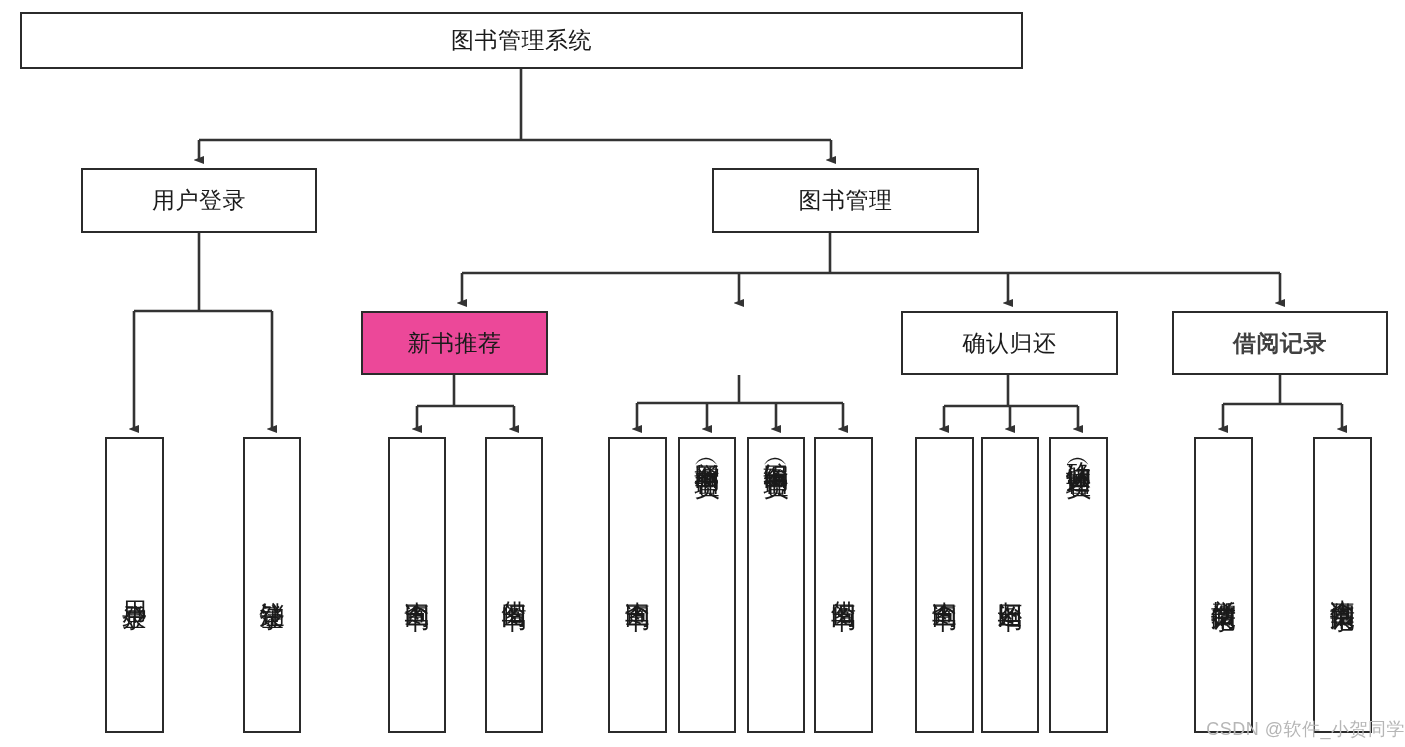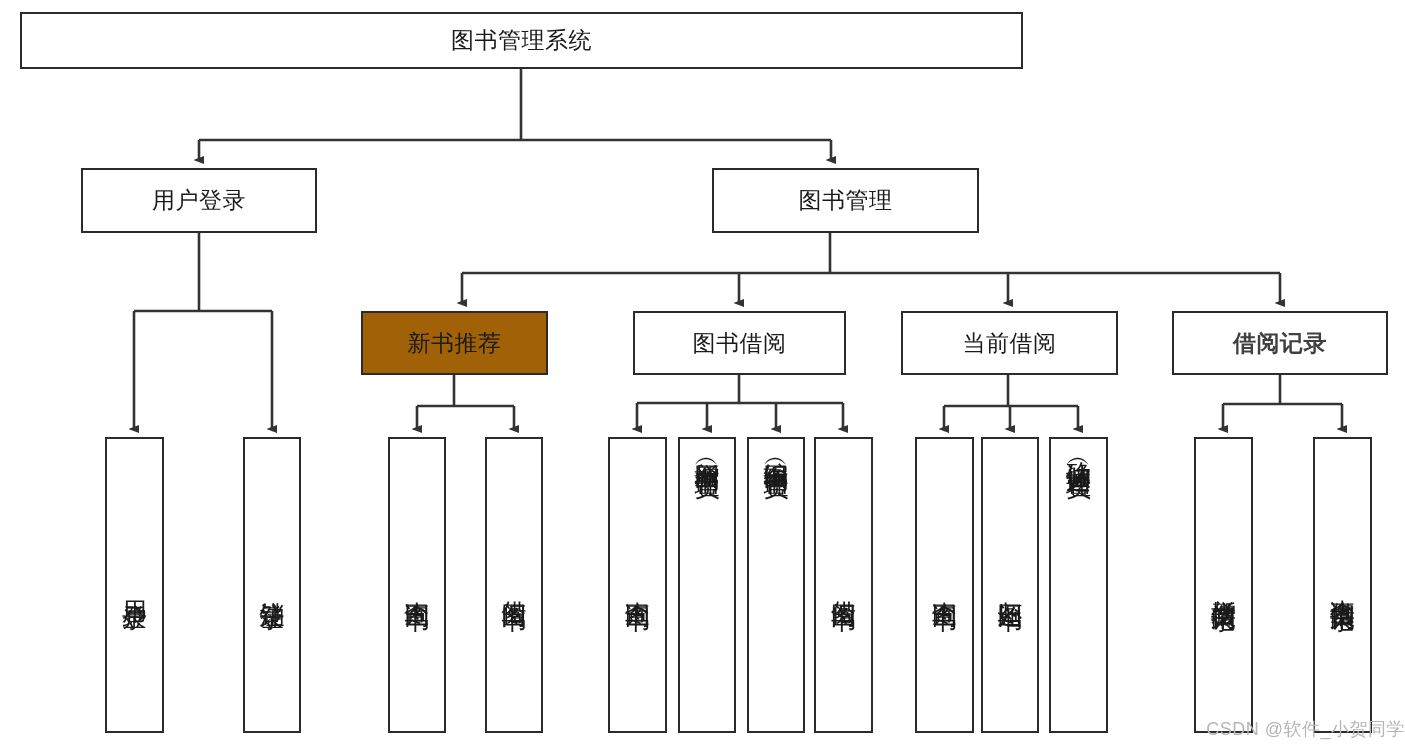--- a/index.html
+++ b/index.html
@@ -134,28 +134,25 @@
     <span class="node-label" style="color: rgb(26, 26, 26);">图书管理系统</span>
   </div>
 
   <div class="node horiz" id="n-l2-0" style="left: 81px; top: 168px; width: 236px; height: 65px; border-color: rgb(43, 43, 43); background: rgb(255, 255, 255);">
     <span class="node-label" style="color: rgb(26, 26, 26);">用户登录</span>
   </div>
   <div class="node horiz" id="n-l2-1" style="left: 712px; top: 168px; width: 267px; height: 65px; border-color: rgb(43, 43, 43); background: rgb(255, 255, 255);">
     <span class="node-label" style="color: rgb(26, 26, 26);">图书管理</span>
   </div>
 
-  <div class="node horiz" id="n-l3-0" style="left: 361px; top: 311px; width: 187px; height: 64px; border-color: rgb(43, 43, 43); background: #a16207;">
+  <div class="node horiz" id="n-l3-0" style="left: 361px; top: 311px; width: 187px; height: 64px; border-color: rgb(43, 43, 43); background: #ec4899;">
     <span class="node-label" style="color: rgb(26, 26, 26);">新书推荐</span>
   </div>
-  <div class="node horiz" id="n-l3-1" style="left: 633px; top: 311px; width: 213px; height: 64px; border-color: rgb(43, 43, 43); background: rgb(255, 255, 255);">
-    <span class="node-label" style="color: rgb(26, 26, 26);">图书借阅</span>
-  </div>
   <div class="node horiz" id="n-l3-2" style="left: 901px; top: 311px; width: 217px; height: 64px; border-color: rgb(43, 43, 43); background: rgb(255, 255, 255);">
-    <span class="node-label" style="color: rgb(26, 26, 26);">当前借阅</span>
+    <span class="node-label" style="color: rgb(26, 26, 26);">确认归还</span>
   </div>
   <div class="node horiz" id="n-l3-3" style="left: 1172px; top: 311px; width: 216px; height: 64px; border-color: rgb(43, 43, 43); background: rgb(255, 255, 255);">
     <span class="node-label" style="color: #404040; font-weight: bold;">借阅记录</span>
   </div>
 
   <div class="node vert centered" id="n-leaf-0" style="left: 105px; top: 437px; width: 59px; height: 296px; border-color: rgb(43, 43, 43); background: rgb(255, 255, 255);">
     <span class="node-label" style="color: rgb(26, 26, 26);">用户登录</span>
   </div>
   <div class="node vert centered" id="n-leaf-1" style="left: 243px; top: 437px; width: 58px; height: 296px; border-color: rgb(43, 43, 43); background: rgb(255, 255, 255);">
     <span class="node-label" style="color: rgb(26, 26, 26);">注销登录</span>

